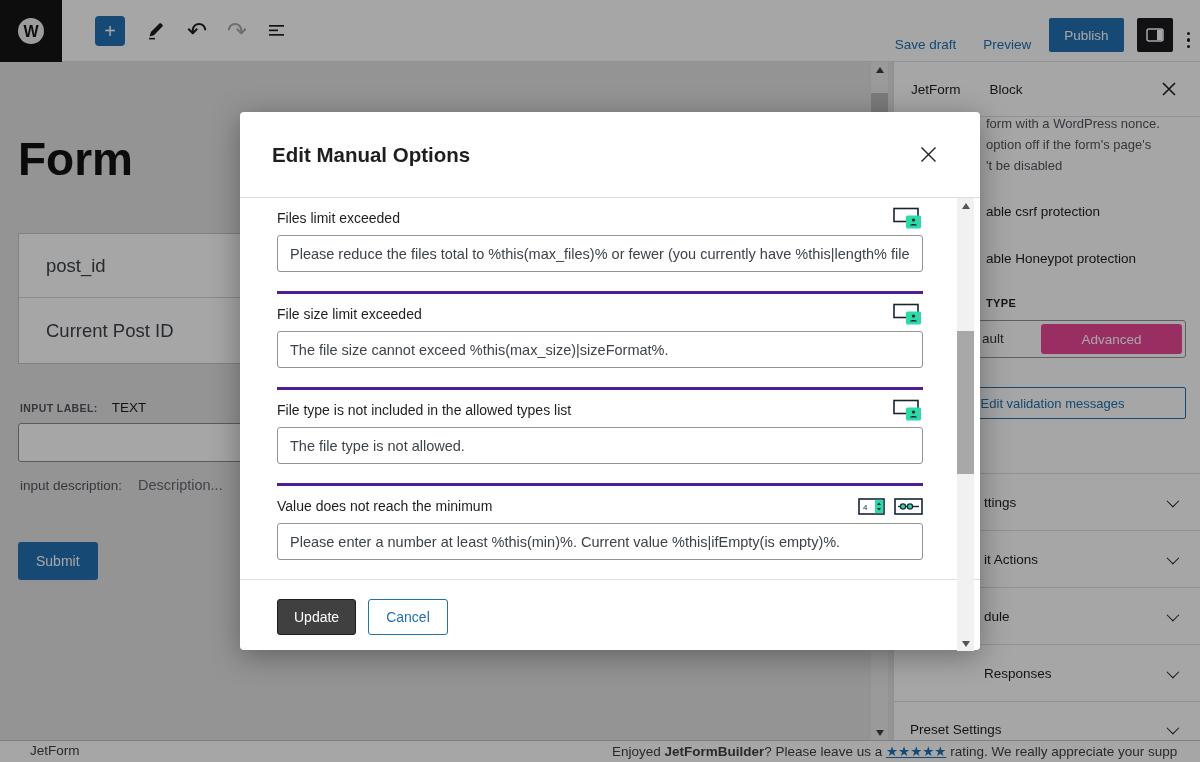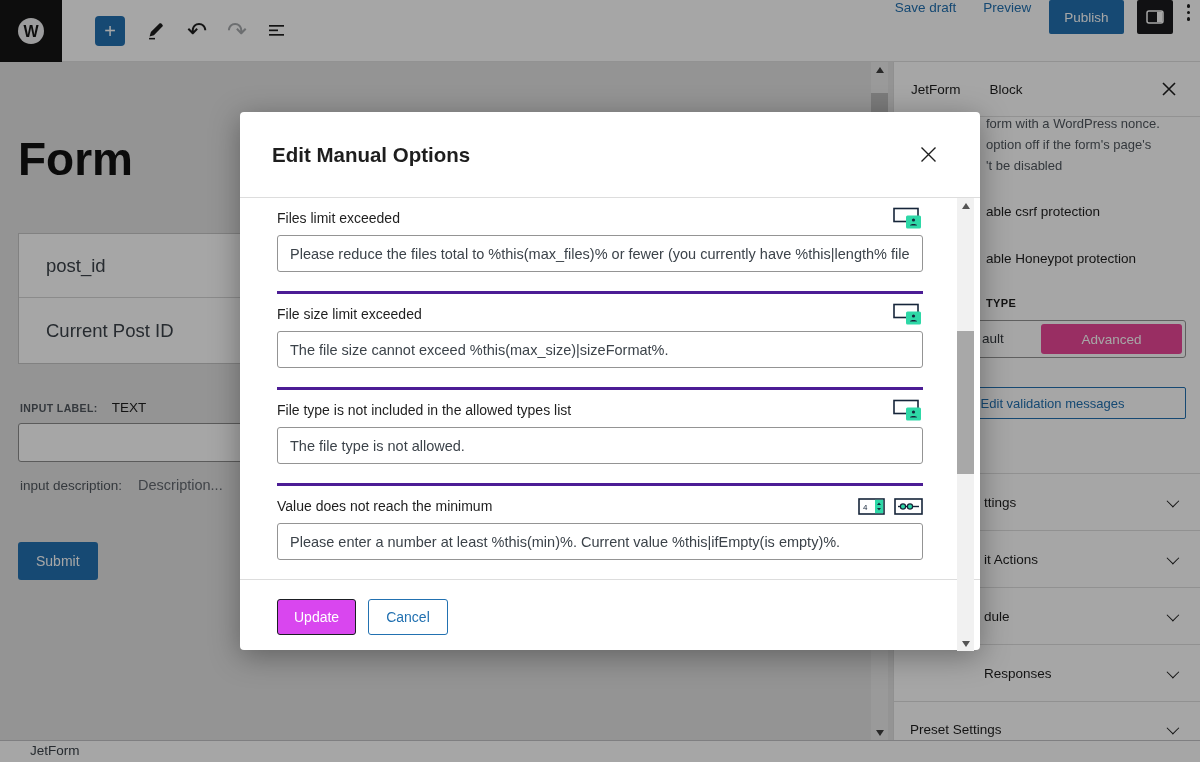--- a/index.html
+++ b/index.html
@@ -6,21 +6,21 @@
   html,body { width:1200px; height:762px; overflow:hidden; }
   body { font-family:"Liberation Sans", sans-serif; color:#1e1e1e; position:relative; background:#e3e3e3; }
 
   
   .topbar { position:absolute; left:0; top:0; width:1200px; height:62px; background:#fff; border-bottom:1px solid #e0e0e0; z-index:1; }
   .wp-logo { position:absolute; left:0; top:0; width:62px; height:62px; background:#151515; display:flex; align-items:center; justify-content:center; }
   .inserter-btn { position:absolute; left:95px; top:16px; width:30px; height:30px; border-radius:4px; background:#2271b1; color:#fff; font-size:20px; line-height:28px; text-align:center; border:none; }
   .tool-icon { position:absolute; top:19px; width:24px; height:24px; display:flex; align-items:center; justify-content:center; }
   .undo-glyph, .redo-glyph { font-size:24px; line-height:24px; color:#1e1e1e; font-family:"DejaVu Sans", sans-serif; }
   .redo-glyph { color:#a7aaad; }
-  .topbar-right { position:absolute; right:6px; top:0; height:52px; display:flex; align-items:flex-start; }
+  .topbar-right { position:absolute; right:6px; top:0; height:52px; display:flex; align-items:flex-end; }
   .link-btn { color:#2271b1; font-size:13.5px; background:none; border:none; }
   .publish-btn { height:34px; padding:0 15px; background:#2271b1; color:#fff; border:none; border-radius:2px; font-size:13.5px; }
   .panel-toggle { width:36px; height:34px; background:#1b1b1e; border:none; border-radius:2px; display:flex; align-items:center; justify-content:center; }
   .kebab { display:flex; flex-direction:column; gap:3px; padding:4px; }
   .kebab i { width:3.5px; height:3.5px; border-radius:50%; background:#1e1e1e; }
 
   
   .canvas { position:absolute; left:0; top:62px; width:893px; height:678px; background:#e3e3e3; z-index:1; }
   .form-title { position:absolute; left:18px; top:70px; font-size:46px; font-weight:800; color:#111; }
   .post-table { position:absolute; left:18px; top:171px; width:852px; height:131px; background:#fff; border:1px solid #c6c6c6; }
@@ -79,21 +79,21 @@
   .modal-close { margin-left:auto; margin-right:40px; width:24px; height:24px; background:none; border:none; display:flex; align-items:center; justify-content:center; }
   .modal-body { position:relative; height:453px; border-top:1px solid #ddd; }
   .rows { padding:0 57px 0 37px; }
   .opt-row { padding-top:10px; padding-bottom:19px; border-bottom:3px solid #4c1d95; }
   .opt-row.last { border-bottom:none; }
   .opt-head { height:20px; display:flex; align-items:center; justify-content:space-between; }
   .opt-label { font-size:14px; color:#1e1e1e; }
   .opt-icons { display:flex; gap:9px; align-items:center; }
   .opt-input { width:100%; height:37px; margin-top:7px; border:1px solid #949494; border-radius:3px; padding:0 12px; font-size:14.5px; color:#3c434a; font-family:"Liberation Sans", sans-serif; background:#fff; }
   .modal-actions { border-top:1px solid #ddd; padding:19px 0 0 37px; display:flex; gap:12px; }
-  .update-btn { height:36px; padding:0 16px; background:#d946ef; color:#fff; border:1.5px solid #1b1e23; border-radius:3px; font-size:14px; }
+  .update-btn { height:36px; padding:0 16px; background:#404040; color:#fff; border:1.5px solid #1b1e23; border-radius:3px; font-size:14px; }
   .cancel-btn { height:36px; padding:0 17px; background:#fff; color:#2271b1; border:1px solid #2271b1; border-radius:3px; font-size:14px; }
   .modal-sb { position:absolute; right:6px; top:0; width:17px; height:453px; background:#f1f1f1; }
   .modal-sb .sb-thumb { top:133px; height:143px; background:#a8a8a8; }
 </style>
 </head>
 <body>
 
 <div class="topbar">
   <div class="wp-logo">
     <svg width="34" height="34" viewBox="0 0 34 34">
@@ -206,20 +206,21 @@
     </div>
     <div class="panel-row full last">
       <span>Preset Settings</span>
       <span class="chev"></span>
     </div>
   </div>
 </div>
 
 <div class="footer">
   <span class="footer-breadcrumb">JetForm</span>
+  <span class="footer-right"><span>Enjoyed </span><b>JetFormBuilder</b><span>? Please leave us a </span><span class="stars-link">★★★★★</span><span> rating. We really appreciate your supp</span></span>
 </div>
 
 <div class="overlay"></div>
 
 <div class="modal">
   <div class="modal-header">
     <span class="modal-title">Edit Manual Options</span>
     <button class="modal-close">
       <svg width="21" height="21" viewBox="0 0 21 21">
         <path d="M3.5 3.5 L17.5 17.5 M17.5 3.5 L3.5 17.5" stroke="#1e1e1e" stroke-width="1.4"></path>

